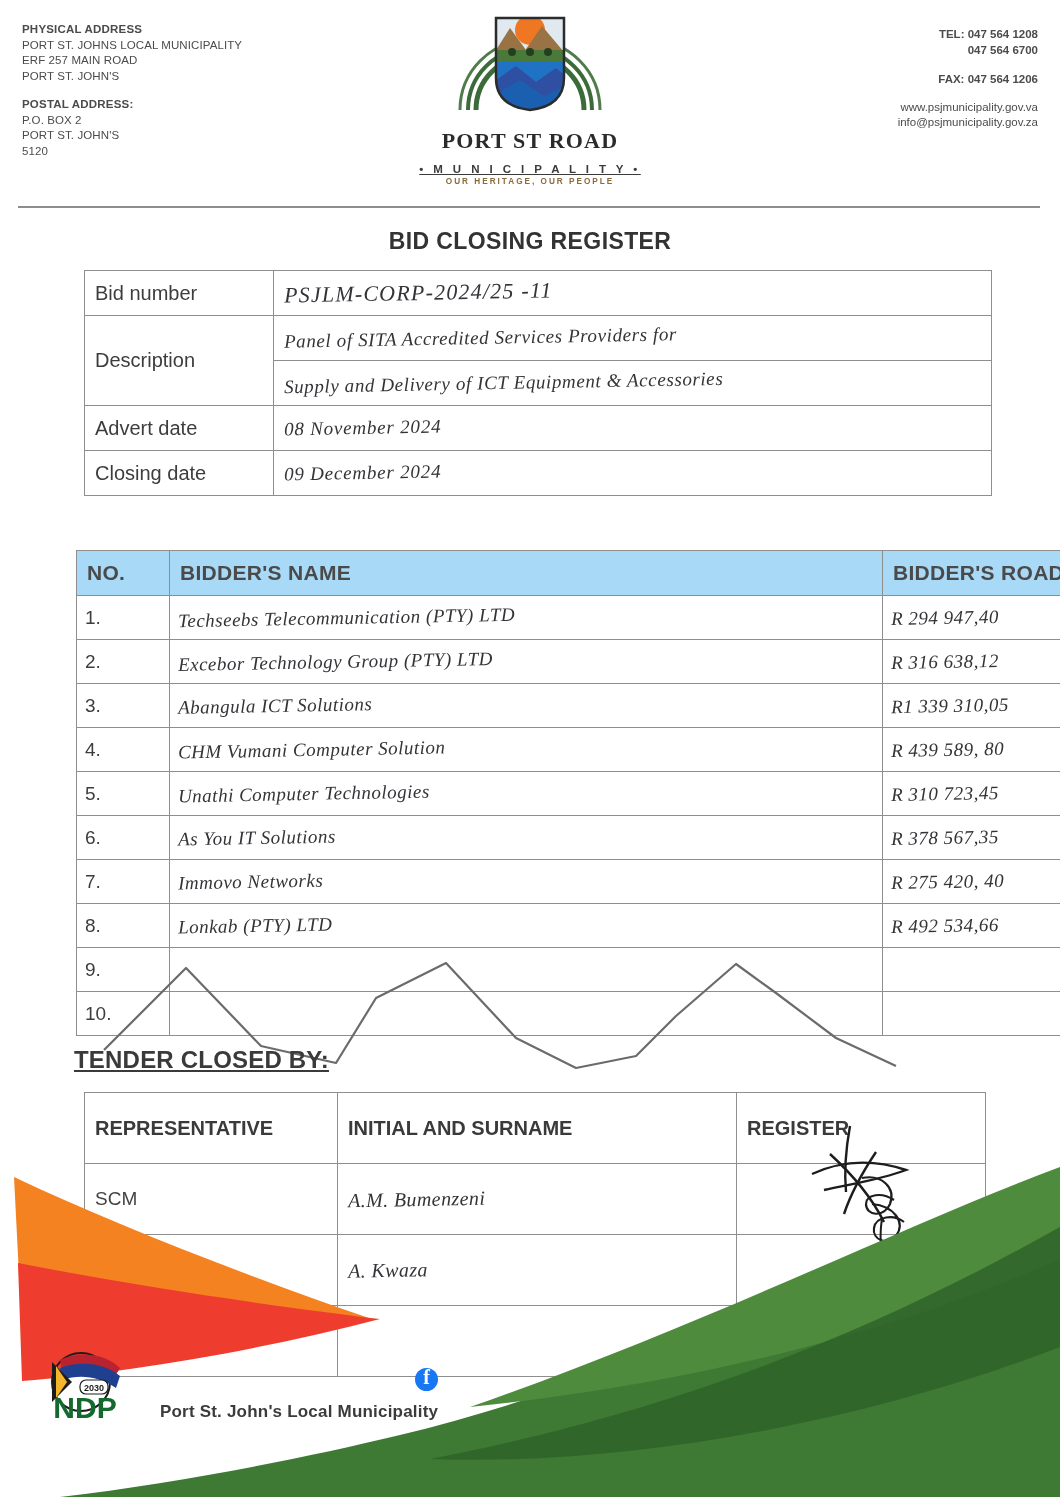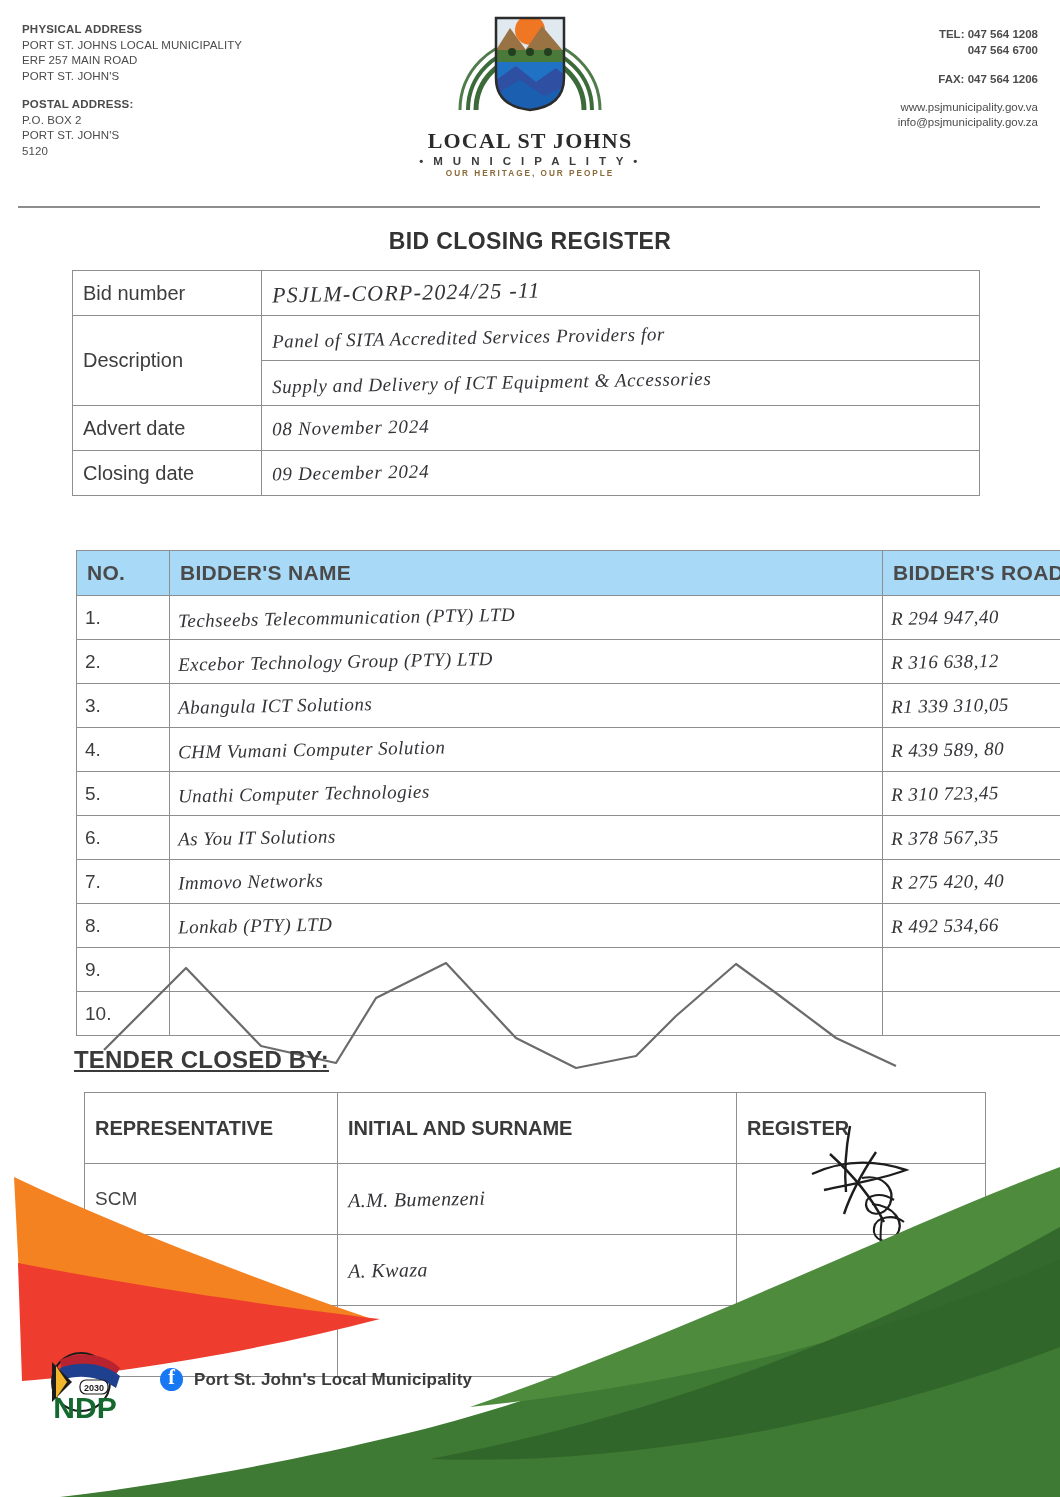--- a/index.html
+++ b/index.html
@@ -76,21 +76,22 @@
     font-size: 22px;
     letter-spacing: 1.2px;
     color: #2b2b2b;
     margin-top: 2px;
   }
   .logo-text-sub {
     font-size: 11.5px;
     letter-spacing: 3.4px;
     color: #3b3b3b;
     font-weight: bold;
-    margin-top: 1px;
+    margin-top: 9px;
+    text-decoration: underline;
   }
   .logo-text-tag {
     font-size: 8.2px;
     letter-spacing: 2px;
     color: #8a6a3a;
     font-weight: bold;
     margin-top: 2px;
   }
 
   .rule {
@@ -110,21 +111,21 @@
     text-align: center;
     font-size: 23px;
     font-weight: bold;
     color: #333333;
     letter-spacing: 0.4px;
   }
 
   
   .info-table {
     position: absolute;
-    left: 72px;
+    left: 84px;
     top: 270px;
     width: 908px;
     border-collapse: collapse;
     table-layout: fixed;
   }
   .info-table td {
     border: 1px solid #8e8e8e;
     height: 44px;
     vertical-align: middle;
     padding: 0 10px;
@@ -259,22 +260,23 @@
     left: 36px;
     top: 1348px;
     width: 98px;
     height: 76px;
   }
   .fb-row {
     position: absolute;
     left: 160px;
     top: 1368px;
     display: flex;
-    align-items: center;
+    align-items: flex-end;
     gap: 11px;
+    flex-direction: column;
   }
   .fb-icon {
     width: 23px;
     height: 23px;
     border-radius: 50%;
     background: #1877f2;
     position: relative;
     flex: 0 0 auto;
   }
   .fb-icon::after {
@@ -348,21 +350,21 @@
           <circle cx="84" cy="46" r="4" fill="#22401f"></circle>
           <circle cx="102" cy="46" r="4" fill="#22401f"></circle>
 
           <rect x="50" y="56" width="70" height="52" fill="#1f72c4"></rect>
           <path d="M50 74 L70 60 L90 76 L110 62 L120 70 L120 108 L50 108 Z" fill="#2f4fa3"></path>
           <path d="M50 88 L74 74 L98 90 L120 80 L120 108 L50 108 Z" fill="#1b5fb0"></path>
         </g>
         <path d="M50 12 H118 V72 Q118 100 84 104 Q50 100 50 72 Z" fill="none" stroke="#2b2b2b" stroke-width="2.5"></path>
       </svg>
     </div>
-    <div class="logo-text-main">LOCAL ST JOHNS</div>
+    <div class="logo-text-main">PORT ST ROAD</div>
     <div class="logo-text-sub">•  M U N I C I P A L I T Y  •</div>
     <div class="logo-text-tag">OUR HERITAGE, OUR PEOPLE</div>
   </div>
 </div>
 
 <div class="rule"></div>
 
 <div class="doc-title">BID CLOSING REGISTER</div>
 
 <table class="info-table">

